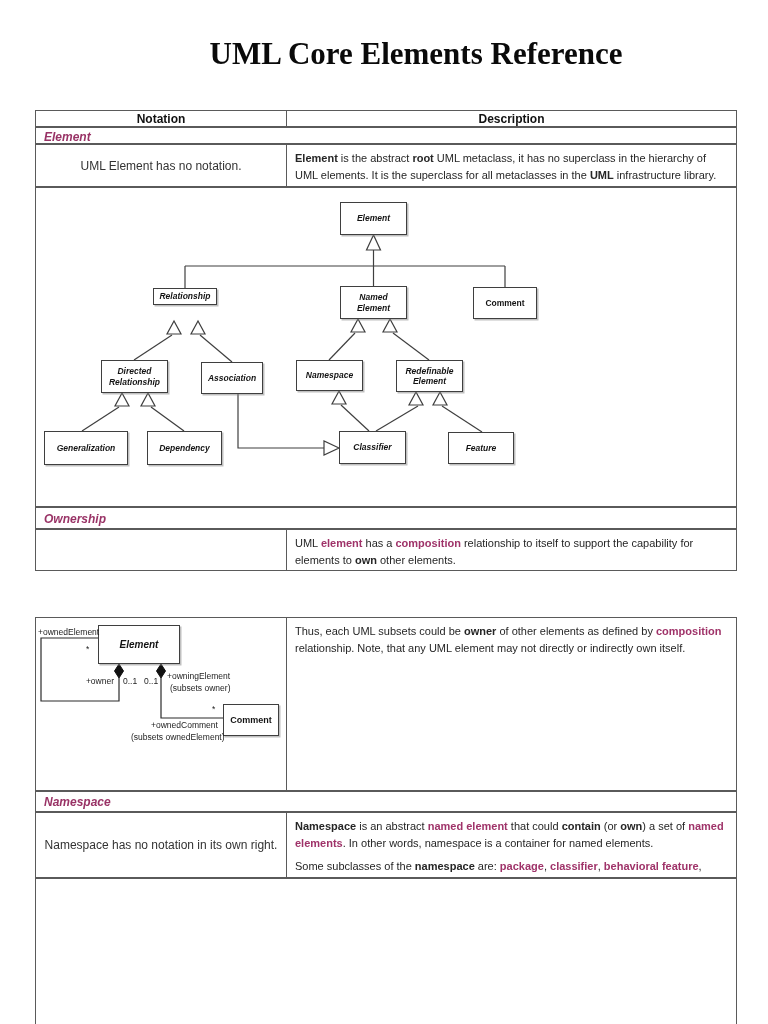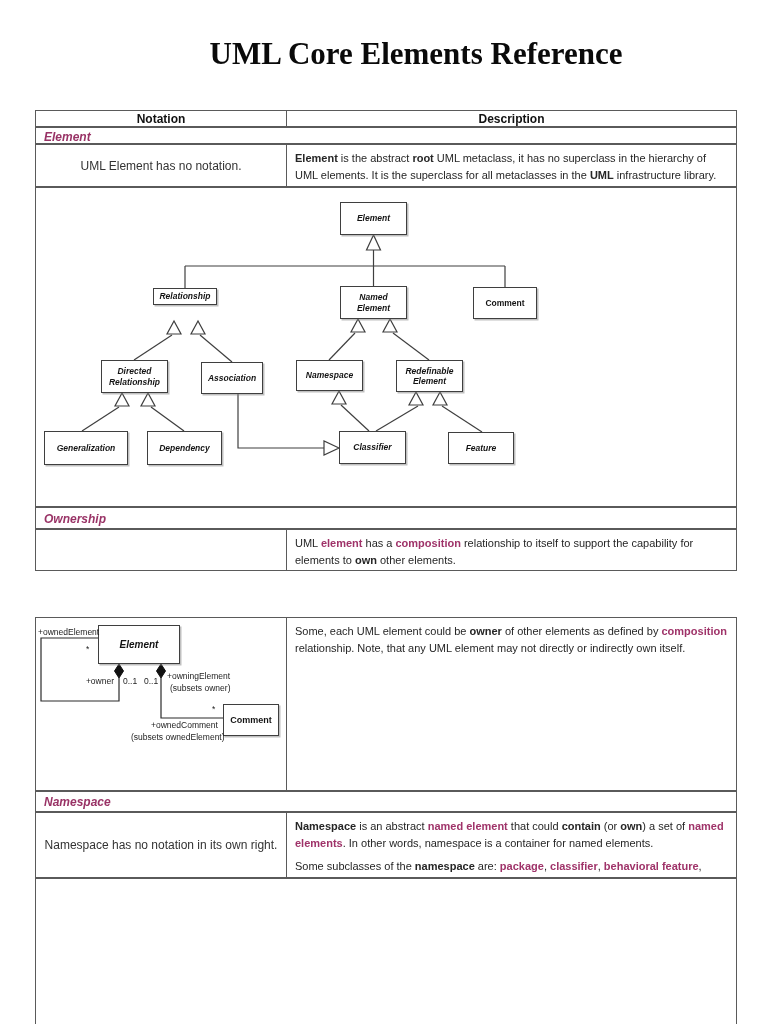--- a/index.html
+++ b/index.html
@@ -128,21 +128,21 @@
       <div class="dlab" style="left:40px;top:58px;width:38px;text-align:right;">+owner</div>
       <div class="dlab" style="left:87px;top:58px;">0..1</div>
       <div class="dlab" style="left:108px;top:58px;">0..1</div>
       <div class="dlab" style="left:131px;top:53px;">+owningElement</div>
       <div class="dlab" style="left:134px;top:65px;">(subsets owner)</div>
       <div class="dlab" style="left:176px;top:86px;">*</div>
       <div class="dlab" style="left:115px;top:102px;">+ownedComment</div>
       <div class="dlab" style="left:95px;top:114px;">(subsets ownedElement)</div>
     </div>
     <div class="cell-r desc">
-      <span>Some, each UML element could be </span><span class="b">owner</span><span> of other elements as defined by </span><span class="kw">composition</span><span> relationship. Note, that any UML element may not directly or indirectly own itself.</span>
+      <span>Thus, each UML subsets could be </span><span class="b">owner</span><span> of other elements as defined by </span><span class="kw">composition</span><span> relationship. Note, that any UML element may not directly or indirectly own itself.</span>
     </div>
   </div>
 
   <div class="row sec" style="top:791px;height:21px;padding-top:3px;">Namespace</div>
 
   <div class="row" style="top:812px;height:66px;">
     <div class="cell-l cent">Namespace has no notation in its own right.</div>
     <div class="cell-r desc">
       <div>
         <span class="b">Namespace</span><span> is an abstract </span><span class="kw">named element</span><span> that could </span><span class="b">contain</span><span> (or </span><span class="b">own</span><span>) a set of </span><span class="kw">named elements</span><span>. In other words, namespace is a container for named elements.</span>

